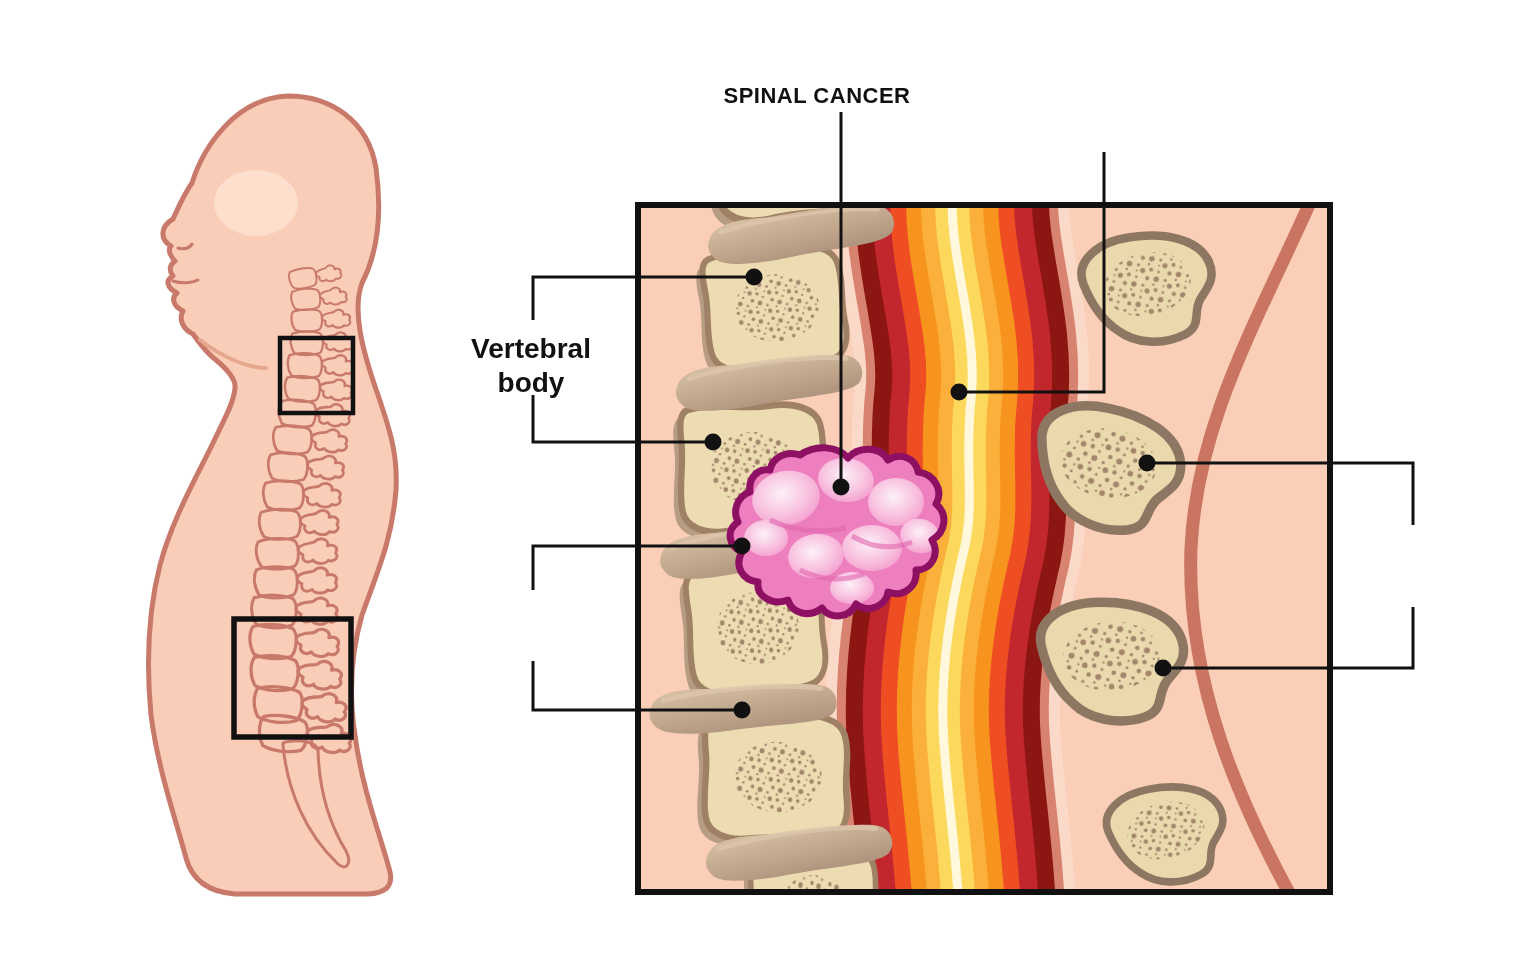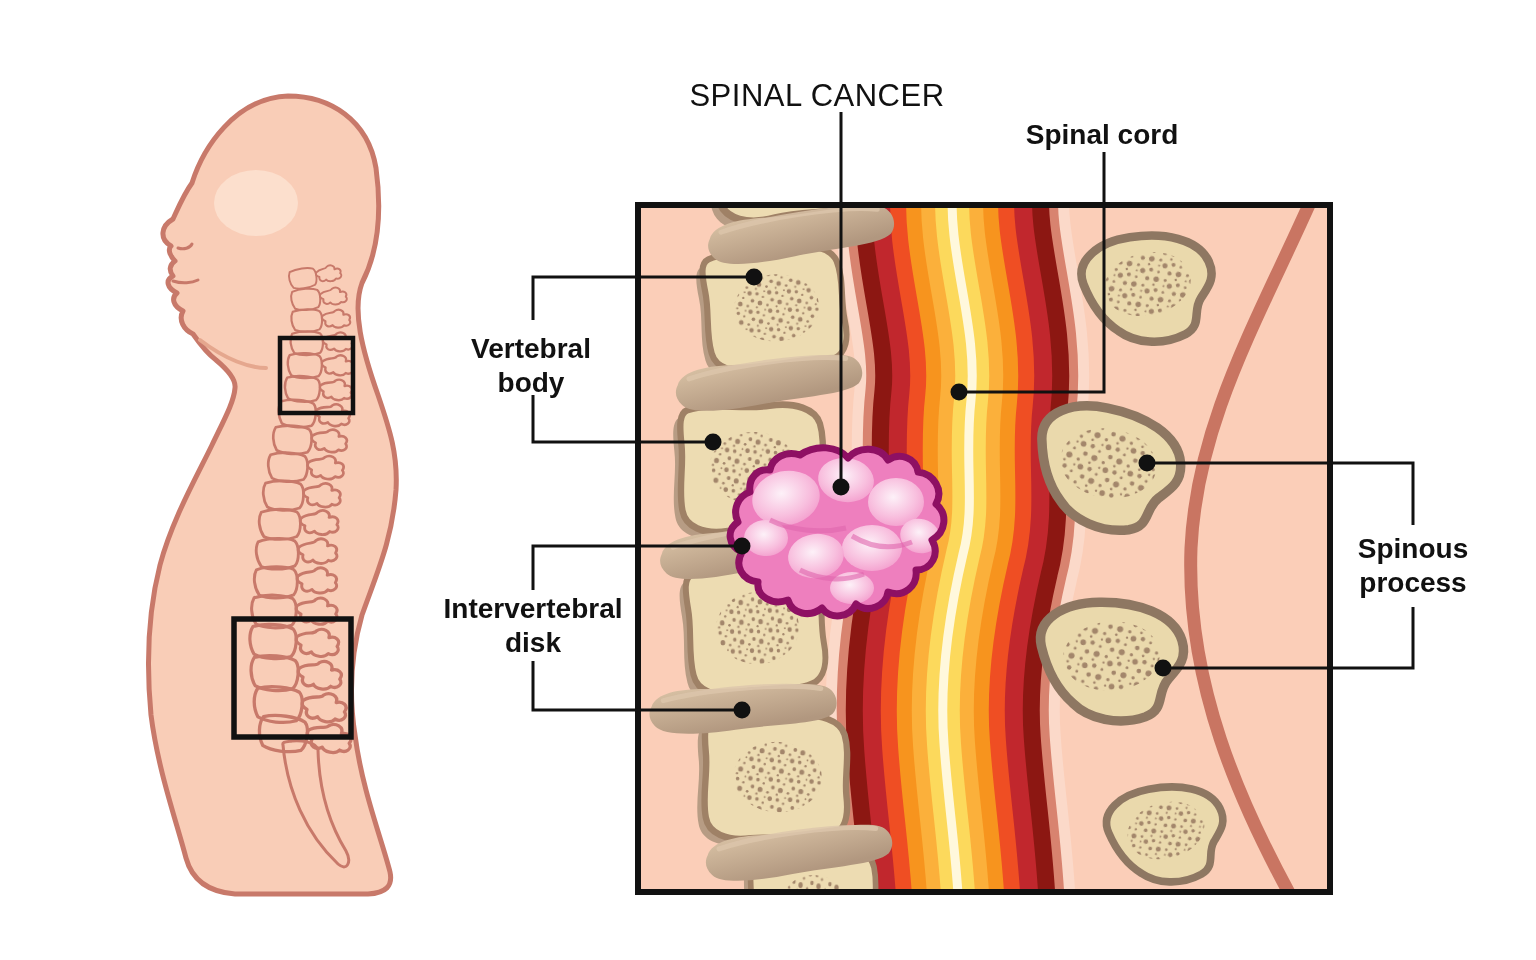--- a/index.html
+++ b/index.html
@@ -1,21 +1,21 @@
 <!DOCTYPE html>
 <html><head>
 <meta charset="utf-8">
 <style>
   html,body{margin:0;padding:0;background:#ffffff;}
   .stage{position:relative;width:1536px;height:960px;background:#ffffff;overflow:hidden;
          font-family:"Liberation Sans", sans-serif;}
   .stage svg{position:absolute;left:0;top:0;}
   .lbl{position:absolute;transform:translate(-50%,-50%);color:#111;text-align:center;
        line-height:1.2;white-space:normal;}
-  .lbl.title{font-size:31px;letter-spacing:.5px;font-weight:400;}
+  .lbl.title{font-size:22px;letter-spacing:.5px;font-weight:700;}
   .lbl.side{font-size:28px;font-weight:600;}
 </style>
 </head>
 <body>
 
 <div class="stage">
 
 <svg width="1536" height="960" viewBox="0 0 1536 960">
   <defs>
 
@@ -226,18 +226,15 @@
     <circle cx="754" cy="277" r="8.5"></circle>
     <circle cx="713" cy="442" r="8.5"></circle>
     <circle cx="742" cy="546" r="8.5"></circle>
     <circle cx="742" cy="710" r="8.5"></circle>
     <circle cx="1147" cy="463" r="8.5"></circle>
     <circle cx="1163" cy="668" r="8.5"></circle>
   </g>
 </svg>
 
 <div class="lbl title" style="left:817px;top:96px;width:300px;">SPINAL CANCER</div>
-<div class="lbl side" style="left:1102px;top:135px;width:220px;">Spinal cord</div>
 <div class="lbl side" style="left:531px;top:358px;width:150px;margin-top:8px;">Vertebral body</div>
-<div class="lbl side" style="left:533px;top:626px;width:210px;">Intervertebral disk</div>
-<div class="lbl side" style="left:1413px;top:566px;width:130px;">Spinous process</div>
 
 </div>
 
 </body></html>

